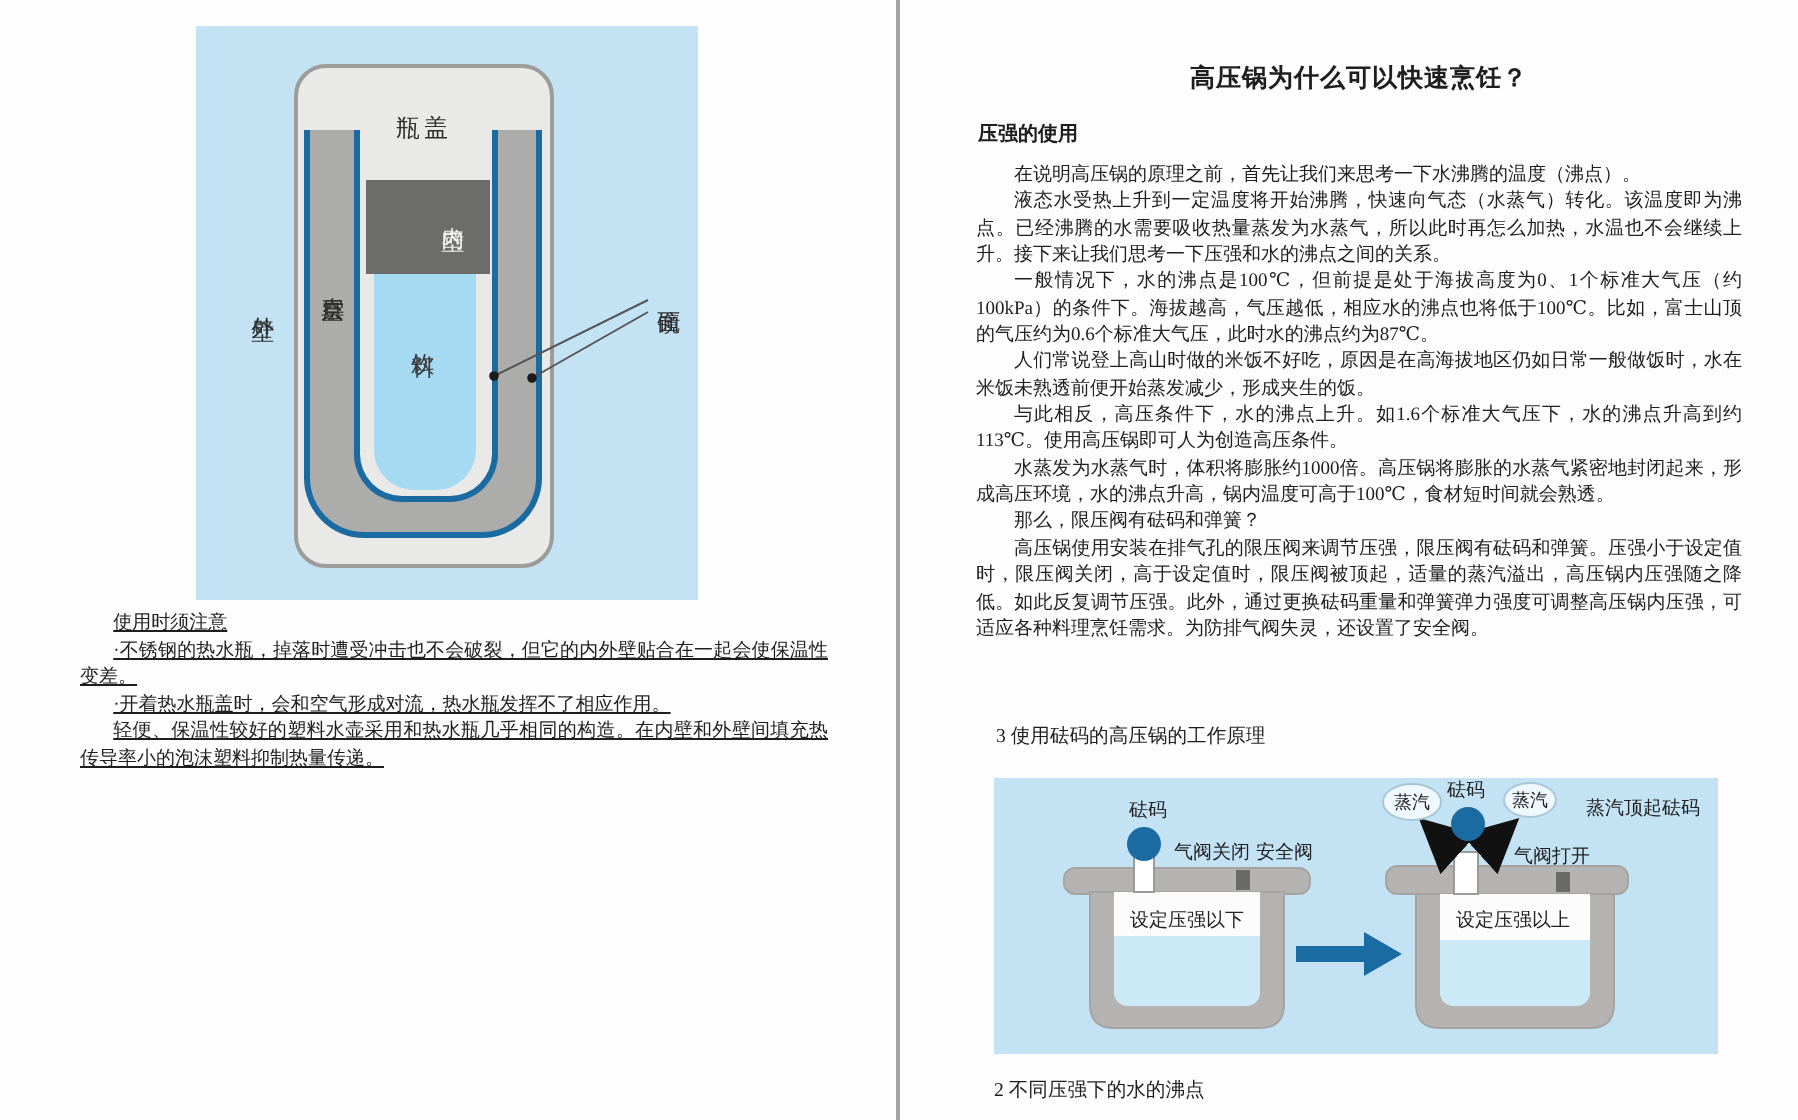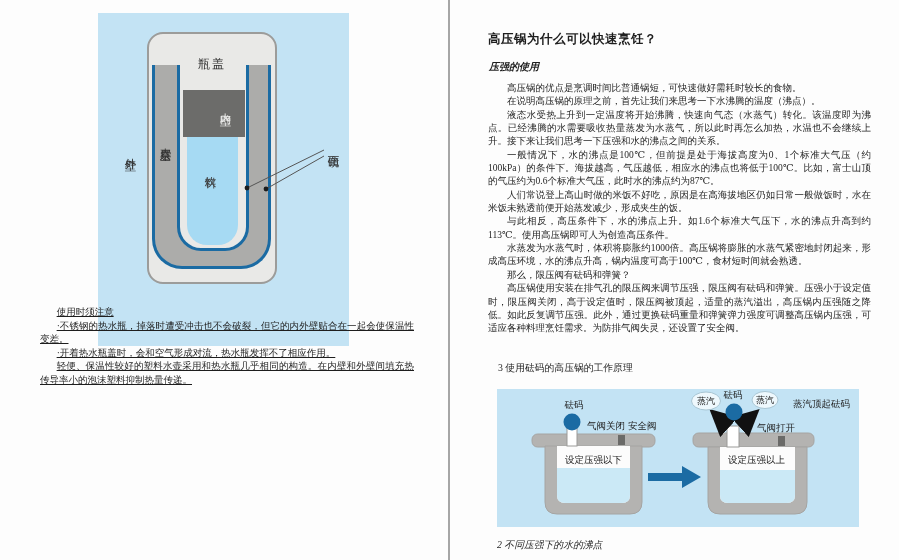--- a/index.html
+++ b/index.html
@@ -10,46 +10,46 @@
   }
   .abs{position:absolute;}
   
   .divider{left:448px;top:0;width:2px;height:560px;background:#a6a6a6;}
   .dlabel{
     font-family:"Liberation Sans","DejaVu Sans",sans-serif;
     font-size:11.5px;color:#2f2f2f;line-height:1.08;white-space:nowrap;
   }
   .vtext{writing-mode:vertical-rl;text-orientation:upright;letter-spacing:1px;white-space:normal;}
   
-  #thermos-panel{left:98px;top:13px;width:251px;height:333px;background:#c3e3f4;}
+  #thermos-panel{left:98px;top:13px;width:251px;height:287px;background:#c3e3f4;}
   #flask-body{left:49px;top:19px;width:126px;height:248px;background:#e9e9e7;
     border:2px solid #9c9c9a;border-radius:16px;}
   #vacuum-band{left:54px;top:52px;width:113px;height:201px;background:#acacaa;
     border:3px solid #1b6ba3;border-top:none;border-radius:0 0 30px 30px;}
   #vacuum-cutout{left:79px;top:52px;width:66px;height:183px;background:#e9e9e7;
     border:3px solid #1b6ba3;border-top:none;border-radius:0 0 24px 24px;}
   #inner-wall-block{left:85px;top:77px;width:62px;height:47px;background:#6c6c6a;}
   #liquid{left:89px;top:124px;width:51px;height:108px;background:#a6daf3;border-radius:0 0 20px 20px;}
   #cap-label{left:100px;top:45px;font-size:12px;letter-spacing:2px;}
   #inner-wall-label{left:121px;top:91px;color:#f0f0ef;}
   #outer-wall-label{left:26px;top:136px;}
   #vacuum-label{left:61px;top:126px;}
   #beverage-label{left:106px;top:154px;color:#3c3c3c;}
   #mirror-label{left:229px;top:133px;}
   #mirror-pointer{left:0;top:0;}
   .notes{left:40px;top:306px;width:374px;font-size:9.5px;line-height:13.5px;text-align:justify;}
   .notes p{margin:0;text-indent:1.75em;text-decoration:underline;}
   
-  .rtitle{left:488px;top:31px;width:383px;font-size:12.5px;font-weight:bold;letter-spacing:.5px;}
-  .rheading{left:489px;top:60px;font-size:10px;font-weight:bold;font-style:italic;}
+  .rtitle{left:488px;top:31px;width:383px;text-align:center;font-size:12.5px;font-weight:bold;letter-spacing:.5px;}
+  .rheading{left:489px;top:60px;font-size:10px;font-weight:bold;}
   .rbody{left:488px;top:82px;width:383px;font-size:9.5px;line-height:13.35px;text-align:justify;}
   .rbody p{margin:0;text-indent:2em;}
   .fig1cap{left:498px;top:362px;font-size:9.8px;}
   #fig-box{left:497px;top:389px;width:362px;height:138px;background:#c3e3f4;}
-  .fig2cap{left:497px;top:539px;font-size:9.8px;font-style:italic;}
+  .fig2cap{left:497px;top:539px;font-size:9.8px;}
   #fig-box svg text{font-family:"Liberation Sans","DejaVu Sans",sans-serif;font-size:9.5px;fill:#222;}
   #fig-box svg text.small{font-size:9px;}
 </style>
 </head>
 <body>
 
 <div class="abs divider"></div>
 
 <div>
 
@@ -82,21 +82,20 @@
     <p>轻便、保温性较好的塑料水壶采用和热水瓶几乎相同的构造。在内壁和外壁间填充热传导率小的泡沫塑料抑制热量传递。</p>
   </div>
 </div>
 
 <div>
 
   <div class="abs rtitle">高压锅为什么可以快速烹饪？</div>
   <div class="abs rheading">压强的使用</div>
 
   <div class="abs rbody">
-    <p>高压锅的优点是烹调时间比普通锅短，可快速做好需耗时较长的食物。</p>
     <p>在说明高压锅的原理之前，首先让我们来思考一下水沸腾的温度（沸点）。</p>
     <p>液态水受热上升到一定温度将开始沸腾，快速向气态（水蒸气）转化。该温度即为沸点。已经沸腾的水需要吸收热量蒸发为水蒸气，所以此时再怎么加热，水温也不会继续上升。接下来让我们思考一下压强和水的沸点之间的关系。</p>
     <p>一般情况下，水的沸点是100℃，但前提是处于海拔高度为0、1个标准大气压（约100kPa）的条件下。海拔越高，气压越低，相应水的沸点也将低于100℃。比如，富士山顶的气压约为0.6个标准大气压，此时水的沸点约为87℃。</p>
     <p>人们常说登上高山时做的米饭不好吃，原因是在高海拔地区仍如日常一般做饭时，水在米饭未熟透前便开始蒸发减少，形成夹生的饭。</p>
     <p>与此相反，高压条件下，水的沸点上升。如1.6个标准大气压下，水的沸点升高到约113℃。使用高压锅即可人为创造高压条件。</p>
     <p>水蒸发为水蒸气时，体积将膨胀约1000倍。高压锅将膨胀的水蒸气紧密地封闭起来，形成高压环境，水的沸点升高，锅内温度可高于100℃，食材短时间就会熟透。</p>
     <p>那么，限压阀有砝码和弹簧？</p>
     <p>高压锅使用安装在排气孔的限压阀来调节压强，限压阀有砝码和弹簧。压强小于设定值时，限压阀关闭，高于设定值时，限压阀被顶起，适量的蒸汽溢出，高压锅内压强随之降低。如此反复调节压强。此外，通过更换砝码重量和弹簧弹力强度可调整高压锅内压强，可适应各种料理烹饪需求。为防排气阀失灵，还设置了安全阀。</p>
   </div>
 

